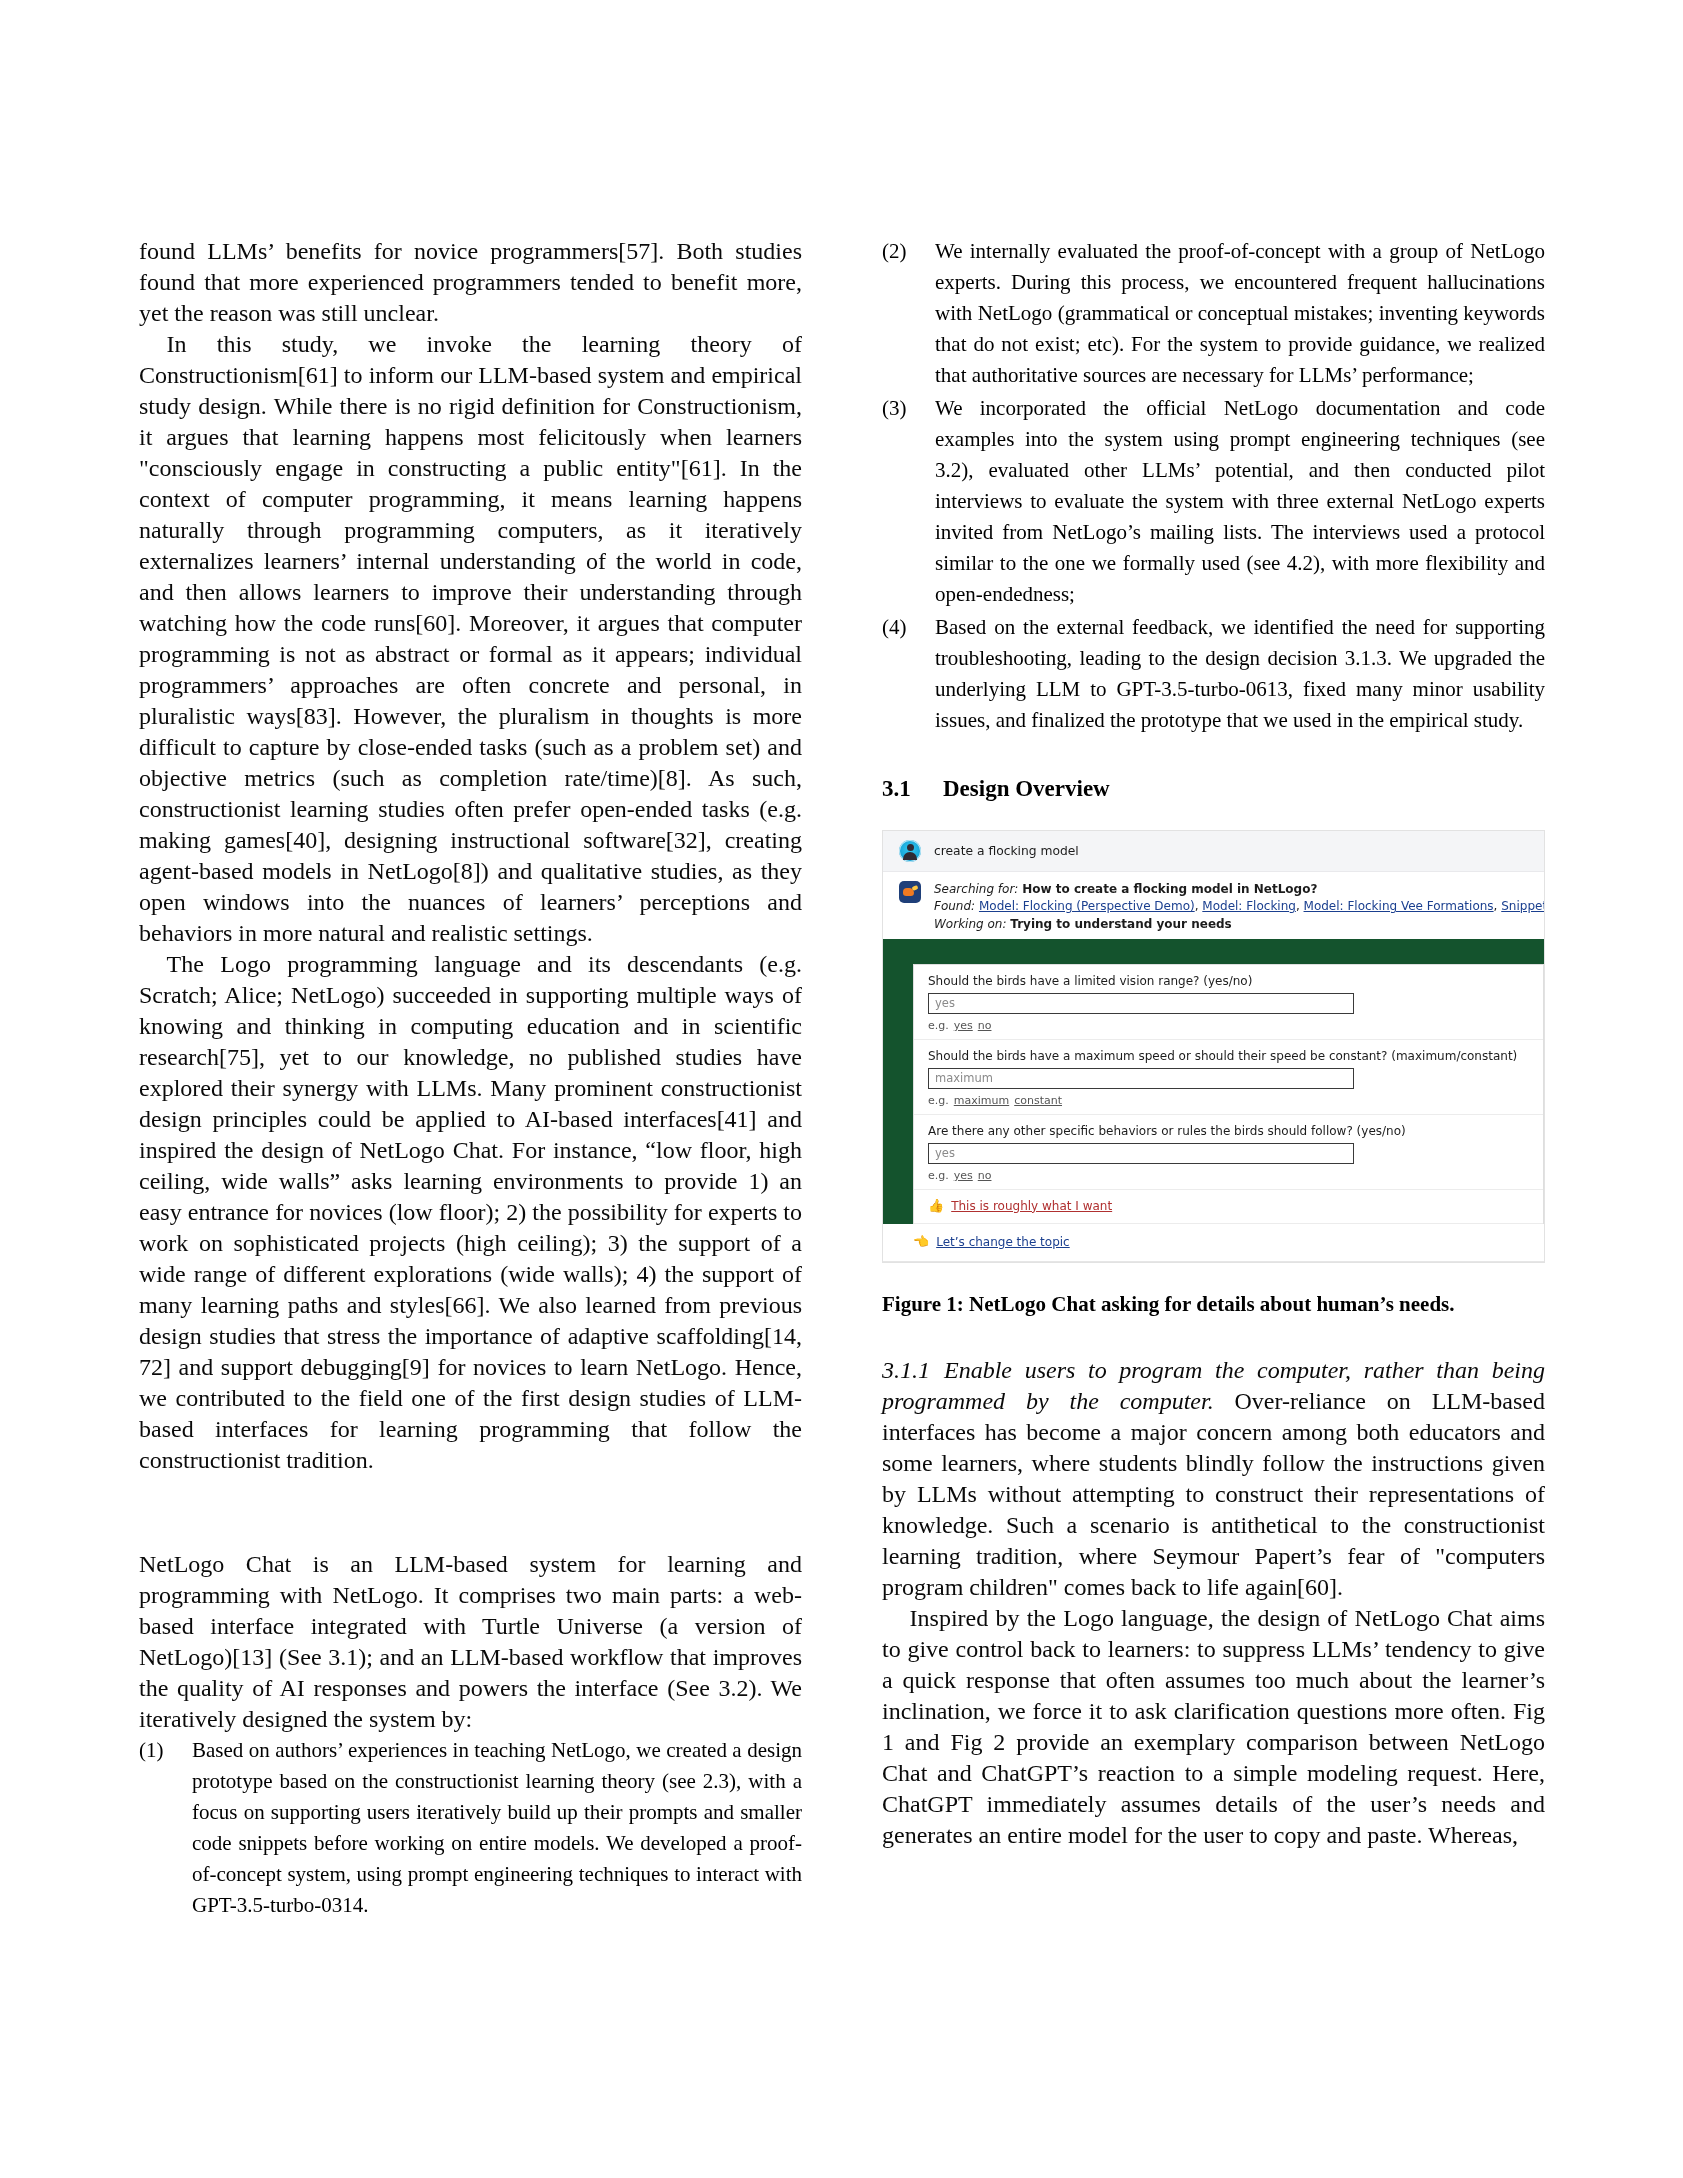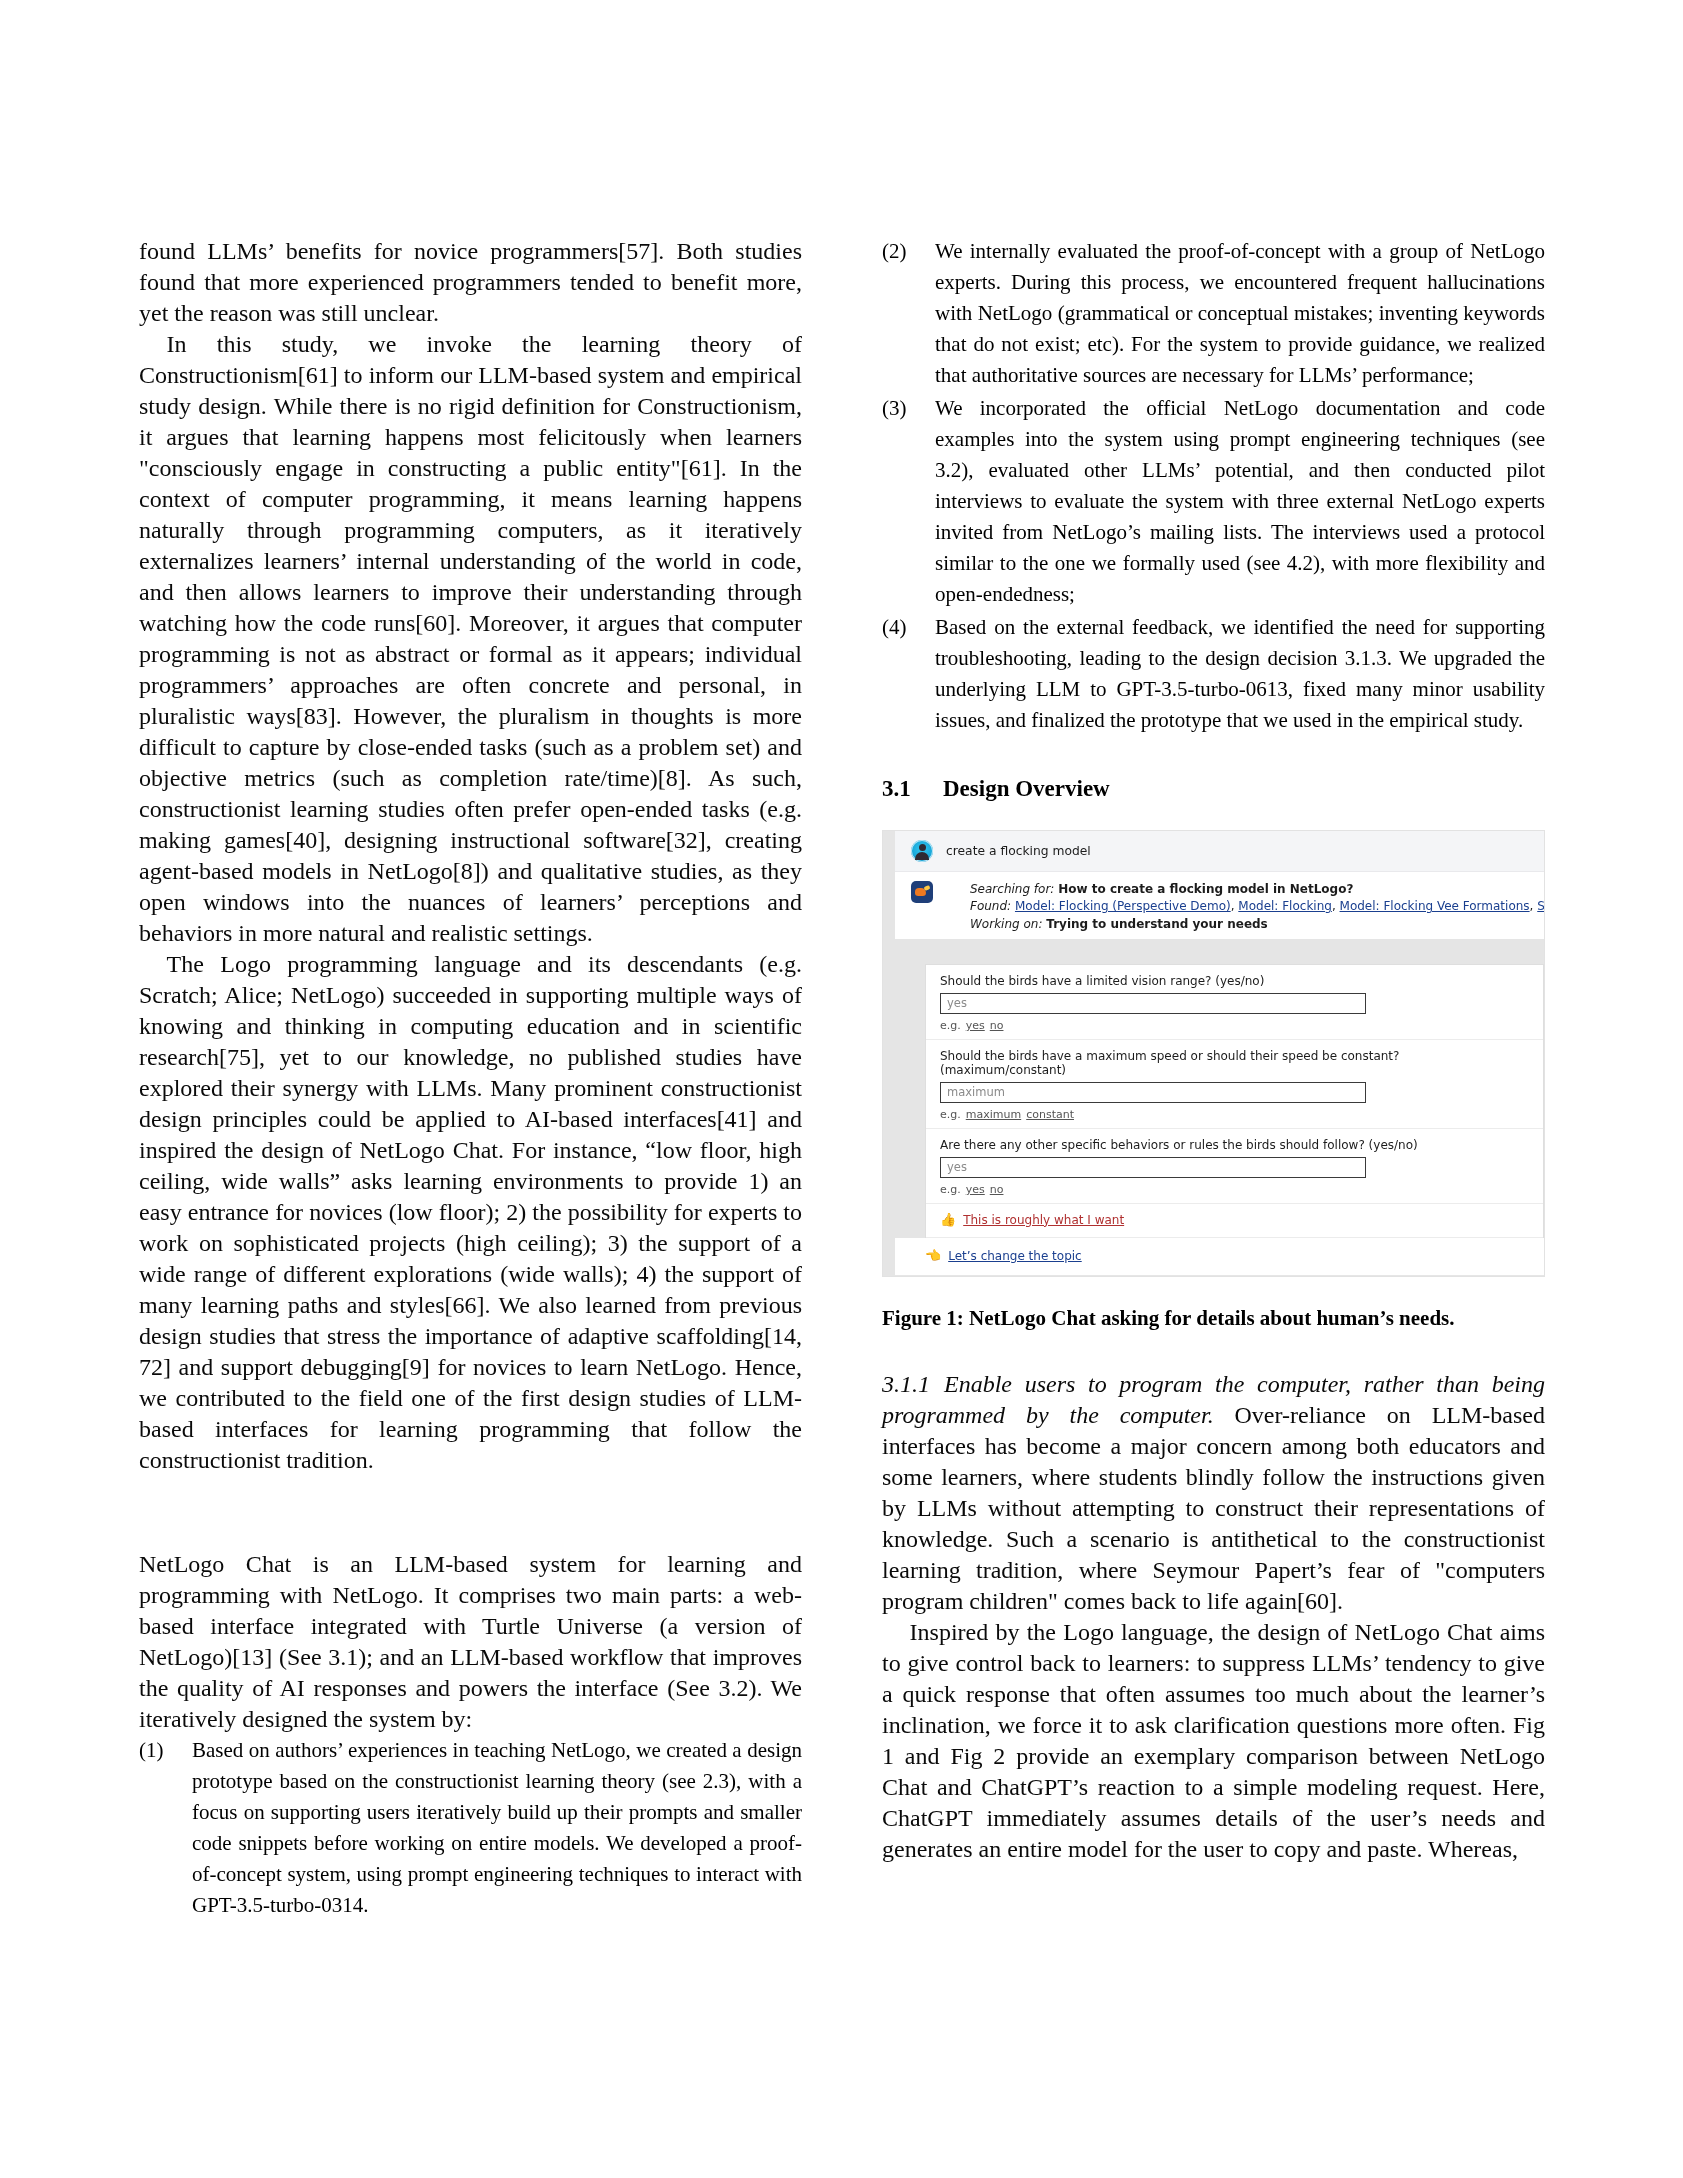--- a/index.html
+++ b/index.html
@@ -137,26 +137,25 @@
     font-style: italic;
   }
 
   
   figure.fig {
     margin: 0;
     padding: 0;
   }
   .fig-frame {
     width: 663px;
-    background: #e5e5e5;
+    background: #14532d;
     border: 1px solid #e2e2e2;
     box-sizing: border-box;
     font-family: "DejaVu Sans", "Liberation Sans", sans-serif;
     overflow: hidden;
-    padding-left: 12px;
   }
   .chat-row-user {
     display: flex;
     align-items: center;
     gap: 13px;
     background: #f4f5f7;
     padding: 9px 14px 9px 16px;
     border-bottom: 1px solid #e9e9ec;
   }
   .chat-row-ai {
@@ -222,21 +221,20 @@
   }
   .ai-lines { flex: 1 1 auto; min-width: 0; }
   .ai-line {
     font-size: 12px;
     line-height: 17.3px;
     color: #1c1c1c;
     white-space: nowrap;
   }
   .ai-line .lbl {
     font-style: italic;
-    margin-left: 24px;
   }
   .ai-line .strong {
     font-weight: bold;
   }
   .ai-link {
     color: #1a3f8f;
     text-decoration: underline;
   }
 
   .qbox {

